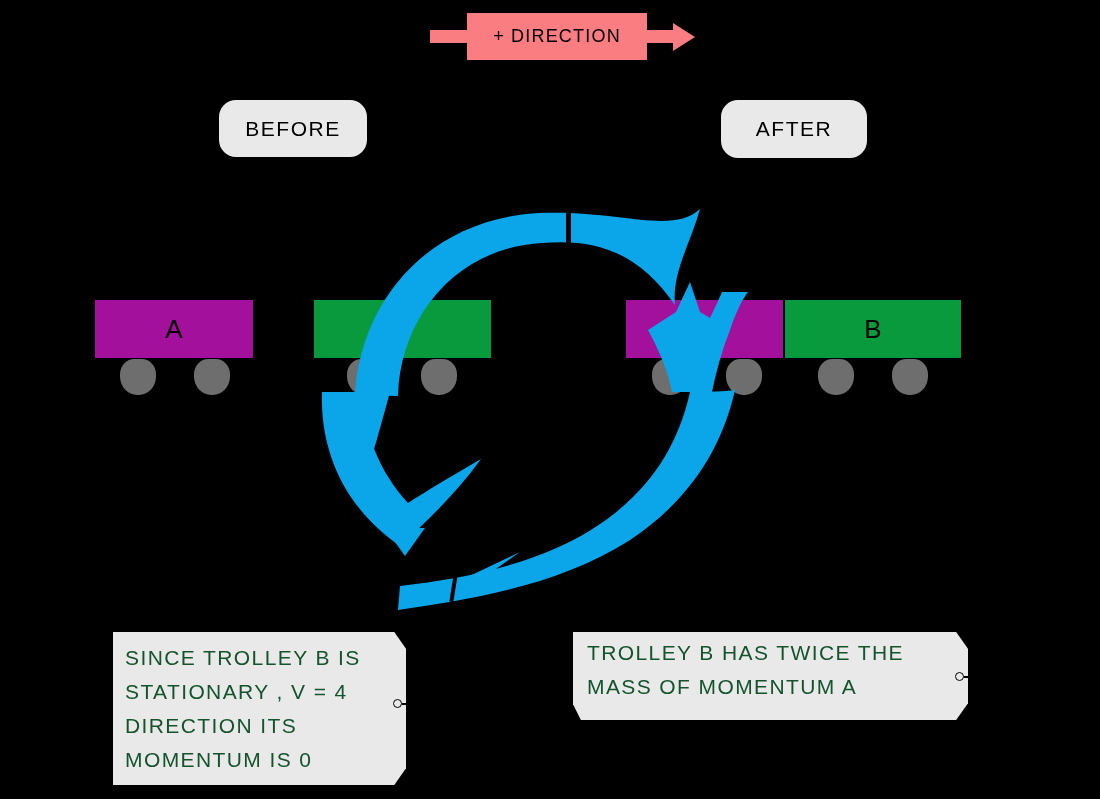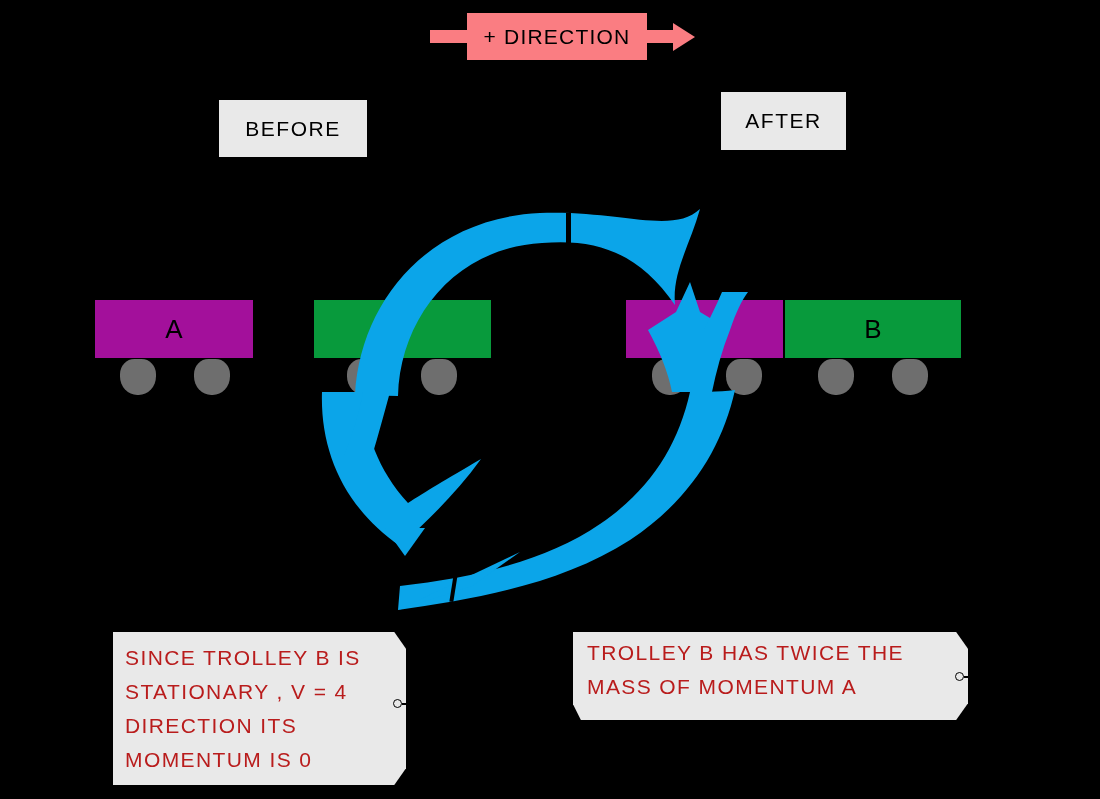--- a/index.html
+++ b/index.html
@@ -43,21 +43,21 @@
     left: 37px;
     top: 0px;
     width: 180px;
     height: 47px;
     background: #FA7D82;
     display: flex;
     align-items: center;
     justify-content: center;
   }
   .dir-label {
-    font-size: 21px;
+    font-size: 18px;
     letter-spacing: 1.2px;
     color: #000000;
     white-space: nowrap;
   }
   .dir-shaft {
     position: absolute;
     left: 214px;
     top: 17px;
     width: 33px;
     height: 13px;
@@ -77,23 +77,24 @@
   
   .phase-tag {
     position: absolute;
     background: #E9E9E9;
     display: flex;
     align-items: center;
     justify-content: center;
     font-size: 21px;
     letter-spacing: 1.5px;
     color: #000000;
+    border-radius: 17px;
   }
   #tag-before { left: 219px; top: 100px; width: 148px; height: 57px; }
-  #tag-after  { left: 721px; top: 92px; width: 125px; height: 58px; text-align: right; }
+  #tag-after  { left: 721px; top: 100px; width: 146px; height: 58px; text-align: right; }
 
   
   .trolley { position: absolute; }
   .trolley .body {
     position: absolute;
     left: 0; top: 0;
     display: flex;
     align-items: center;
     justify-content: center;
     font-size: 26px;
@@ -144,21 +145,21 @@
     left: 0; top: 0;
     width: 1100px;
     height: 799px;
     pointer-events: none;
   }
 
   
   .note {
     position: absolute;
     background: #E9E9E9;
-    color: #b91c1c;
+    color: #14532d;
     box-sizing: border-box;
     display: flex;
     flex-direction: column;
     justify-content: center;
   }
   .note .line {
     font-size: 21px;
     letter-spacing: 1.4px;
     line-height: 34px;
     white-space: nowrap;

